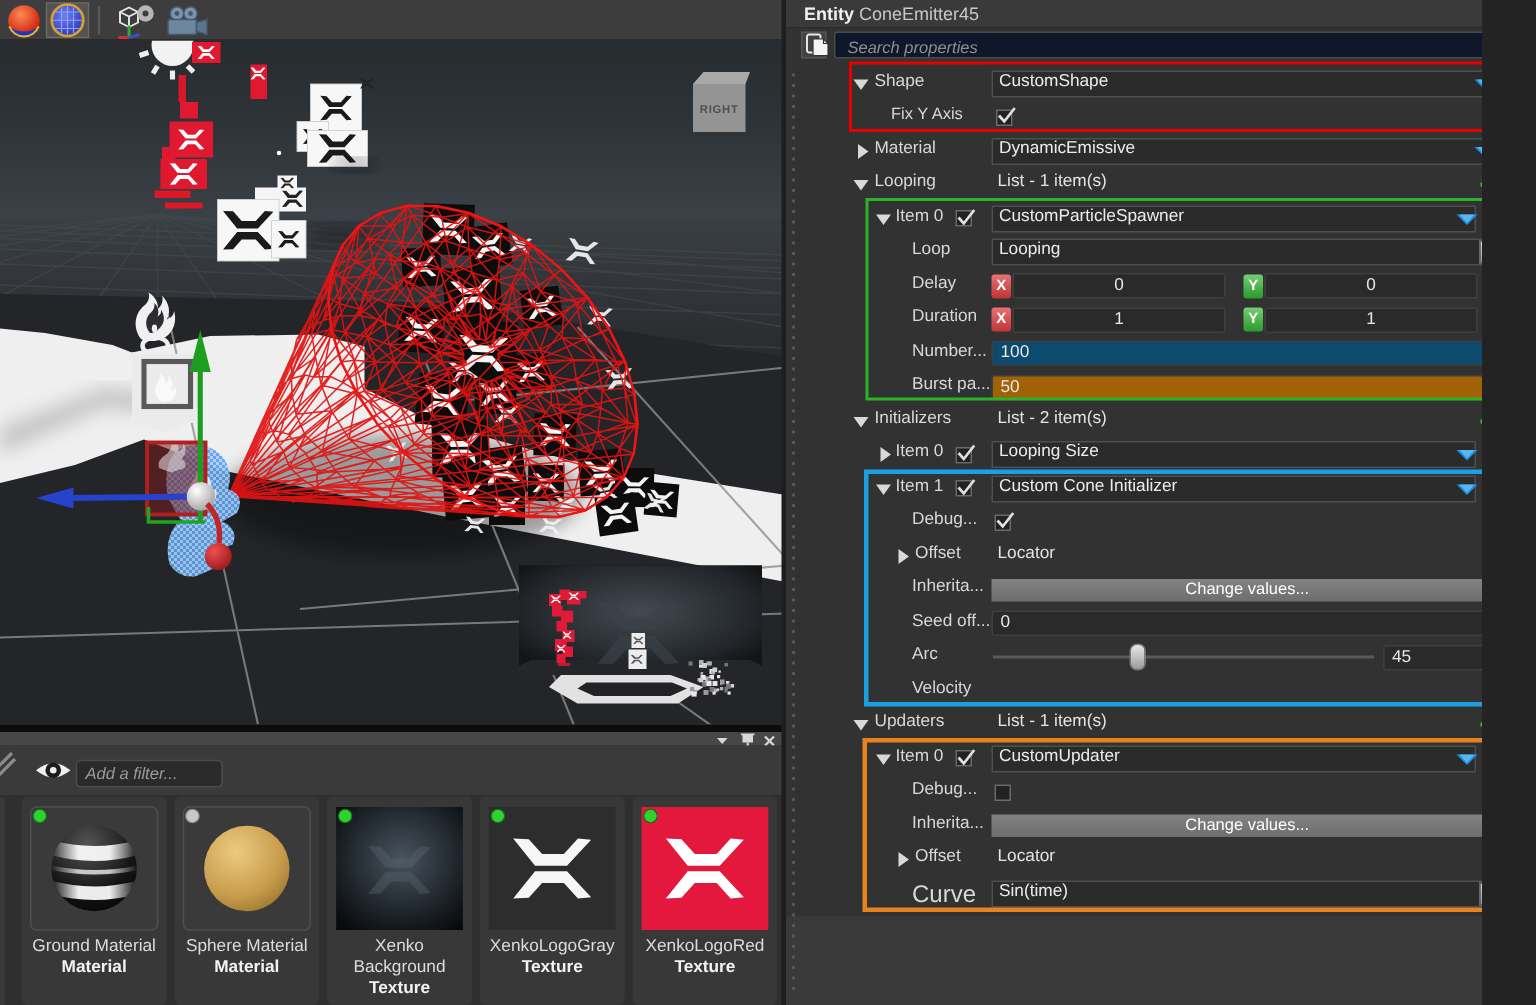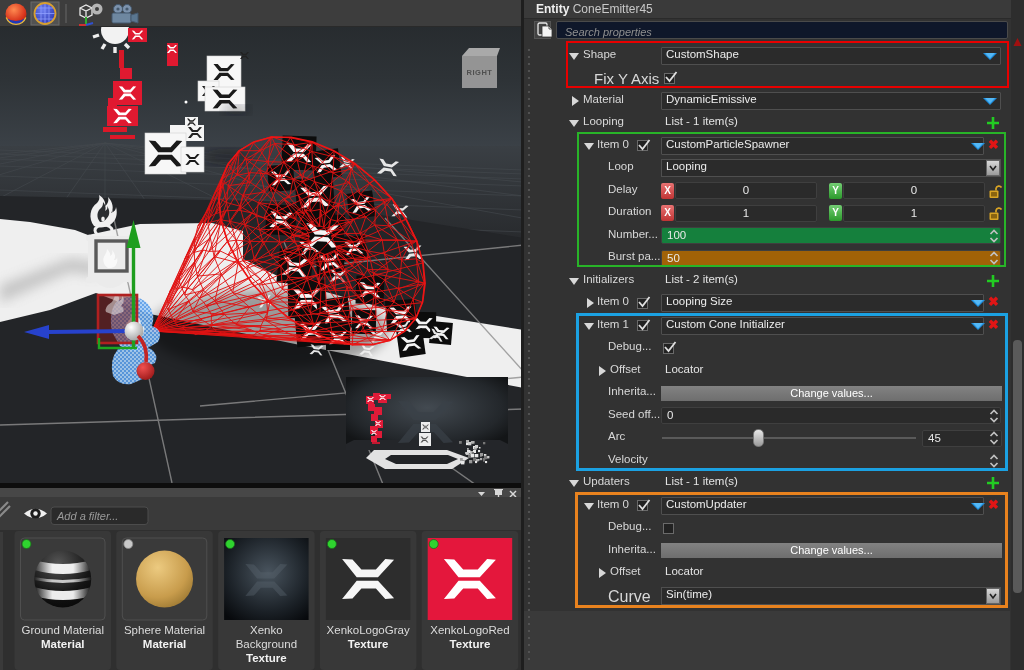--- a/index.html
+++ b/index.html
@@ -599,21 +599,21 @@
       <rect x="427.7" y="55" width="84.5" height="82" fill="#e4173c"></rect>
       <g fill="#ffffff" opacity="1.0">
         <polygon points="443.9,76.0 454.3,76.5 463.2,86.4 477.8,86.4 487.1,76.0 495.9,76.8 479.8,94.2 458.5,94.2"></polygon>
         <polygon points="443.9,116.0 454.3,115.5 463.2,105.6 477.8,105.6 487.1,116.0 495.9,115.2 479.8,97.8 458.5,97.8"></polygon>
       </g>
       <circle cx="433.7" cy="61" r="4.5" fill="#2fd32f" stroke="#1a6a1a" stroke-width="0.8"></circle>
       <text x="469.95" y="151" font-size="11.5" fill="#dcdcdc" text-anchor="middle" font-family="Liberation Sans, sans-serif">XenkoLogoRed</text>
       <text x="469.95" y="165" font-size="11.5" fill="#f2f2f2" font-weight="bold" text-anchor="middle" font-family="Liberation Sans, sans-serif">Texture</text>
     </svg>
     <div style="position:absolute;left:521px;top:0;width:3px;height:670px;background:#1e1e1e"></div>
-    <div style="position:absolute;left:524px;top:0;width:500px;height:670px;background:#323232;overflow:hidden">
+    <div style="position:absolute;left:524px;top:0;width:464px;height:670px;background:#323232;overflow:hidden">
       <div style="position:absolute;left:0;top:0;width:500px;height:18px;background:#3a3a3a;border-bottom:1px solid #2a2a2a">
         <span style="position:absolute;left:12px;top:2px;font-size:12px;color:#f0f0f0"><b>Entity</b> <span style="color:#c8c8c8">ConeEmitter45</span></span>
       </div>
       <div style="position:absolute;left:10px;top:21px;width:17px;height:18px;background:#424242;border:1px solid #555;box-sizing:border-box"></div>
       <svg width="30" height="22" style="position:absolute;left:8px;top:20px">
 <rect x="6" y="3" width="9" height="12" rx="1.5" fill="none" stroke="#e8e8e8" stroke-width="1.3"></rect>
 <path d="M10 6h7l3 3v8h-10z" fill="#f4f4f4" stroke="#333" stroke-width="0.8"></path>
 <path d="M17 6v3h3" fill="none" stroke="#333" stroke-width="0.8"></path>
 </svg>
       <div style="position:absolute;left:32px;top:21px;width:452px;height:18px;background:#0f172a;border:1px solid #4a4a4a;border-radius:2px;box-sizing:border-box"><span style="font-style:italic;color:#8f8f8f;font-size:11px;line-height:16px;padding-left:8px">Search properties</span></div>
@@ -621,21 +621,21 @@
         <polygon points="1,2 11,2 6,9" fill="#d8d8d8"></polygon>
       </svg>
       <span style="position:absolute;left:59px;top:47.75px;font-size:11.5px;color:#d8d8d8;white-space:nowrap">Shape</span>
       <span style="position:absolute;left:141px;top:47.75px;font-size:11.5px;color:#e4e4e4;white-space:nowrap"></span>
       <div style="position:absolute;left:137px;top:46.75px;width:340px;height:18px;background:#2b2b2b;border:1px solid #4f4f4f;box-sizing:border-box;border-radius:1px"></div>
       <span style="position:absolute;left:142px;top:47.75px;font-size:11.5px;color:#ececec;white-space:nowrap">CustomShape</span>
       <svg width="16" height="12" style="position:absolute;left:458px;top:50.75px">
         <polygon points="1,2 15,2 8,9" fill="#2090e0"></polygon>
         <polygon points="3,2 13,2 8,7.5" fill="#55b8f5"></polygon>
       </svg>
-      <span style="position:absolute;left:70px;top:70.25px;font-size:15px;color:#d8d8d8;white-space:nowrap">Fix Y Axis</span>
+      <span style="position:absolute;left:70px;top:70.25px;font-size:11px;color:#d8d8d8;white-space:nowrap">Fix Y Axis</span>
       <div style="position:absolute;left:140px;top:72.75px;width:11px;height:11px;background:#222;border:1px solid #6a6a6a;box-sizing:border-box"></div>
       <svg width="16" height="16" style="position:absolute;left:139px;top:69.25px">
         <path d="M3 8l3.5 4l7 -9" stroke="#e0e0e0" stroke-width="1.8" fill="none"></path>
       </svg>
       <svg width="10" height="12" style="position:absolute;left:46px;top:94.75px">
         <polygon points="2,1 9,6 2,11" fill="#d8d8d8"></polygon>
       </svg>
       <span style="position:absolute;left:59px;top:92.75px;font-size:11.5px;color:#d8d8d8;white-space:nowrap">Material</span>
       <span style="position:absolute;left:141px;top:92.75px;font-size:11.5px;color:#e4e4e4;white-space:nowrap"></span>
       <div style="position:absolute;left:137px;top:91.75px;width:340px;height:18px;background:#2b2b2b;border:1px solid #4f4f4f;box-sizing:border-box;border-radius:1px"></div>
@@ -688,21 +688,21 @@
       <div style="position:absolute;left:137px;top:205.25px;width:13px;height:16px;background:linear-gradient(#e87272,#c03434);border-radius:2px;color:#fff;font-size:10px;font-weight:bold;text-align:center;line-height:16px">X</div>
       <div style="position:absolute;left:151px;top:204.75px;width:142px;height:17px;background:#2a2a2a;border:1px solid #3f3f3f;border-radius:2px;box-sizing:border-box;text-align:center;font-size:11.5px;color:#e8e8e8;line-height:15px">1</div>
       <div style="position:absolute;left:305px;top:205.25px;width:13px;height:16px;background:linear-gradient(#74ce74,#2b9a2b);border-radius:2px;color:#fff;font-size:10px;font-weight:bold;text-align:center;line-height:16px">Y</div>
       <div style="position:absolute;left:319px;top:204.75px;width:142px;height:17px;background:#2a2a2a;border:1px solid #3f3f3f;border-radius:2px;box-sizing:border-box;text-align:center;font-size:11.5px;color:#e8e8e8;line-height:15px">1</div>
       <svg width="14" height="16" style="position:absolute;left:464px;top:205.25px">
         <rect x="1.5" y="7.5" width="9" height="7.5" rx="1" fill="#d8a425"></rect>
         <rect x="3" y="9" width="6" height="4.5" rx="0.5" fill="#8a6410"></rect>
         <path d="M8 7.5v-2a3 3 0 0 1 5.5 -1" stroke="#d8a425" stroke-width="1.7" fill="none"></path>
       </svg>
       <span style="position:absolute;left:84px;top:227.75px;font-size:11.5px;color:#d8d8d8;white-space:nowrap">Number...</span>
-      <div style="position:absolute;left:137px;top:227.25px;width:340px;height:17px;background:#15803d;border:1px solid #3f3f3f;border-radius:2px;box-sizing:border-box;padding-left:5px;font-size:11.5px;color:#e8e8e8;line-height:15px">100</div>
+      <div style="position:absolute;left:137px;top:227.25px;width:340px;height:17px;background:#0c4a6e;border:1px solid #3f3f3f;border-radius:2px;box-sizing:border-box;padding-left:5px;font-size:11.5px;color:#e8e8e8;line-height:15px">100</div>
       <svg width="12" height="18" style="position:absolute;left:464px;top:226.75px">
         <path d="M2.5 7L6 3.5L9.5 7M2.5 11L6 14.5L9.5 11" stroke="#c0c0c0" stroke-width="1.7" fill="none"></path>
       </svg>
       <span style="position:absolute;left:84px;top:250.25px;font-size:11.5px;color:#d8d8d8;white-space:nowrap">Burst pa...</span>
       <div style="position:absolute;left:137px;top:249.75px;width:340px;height:17px;background:#a16207;border:1px solid #3f3f3f;border-radius:2px;box-sizing:border-box;padding-left:5px;font-size:11.5px;color:#e8e8e8;line-height:15px">50</div>
       <svg width="12" height="18" style="position:absolute;left:464px;top:249.25px">
         <path d="M2.5 7L6 3.5L9.5 7M2.5 11L6 14.5L9.5 11" stroke="#c0c0c0" stroke-width="1.7" fill="none"></path>
       </svg>
       <svg width="12" height="10" style="position:absolute;left:44px;top:275.75px">
         <polygon points="1,2 11,2 6,9" fill="#d8d8d8"></polygon>

